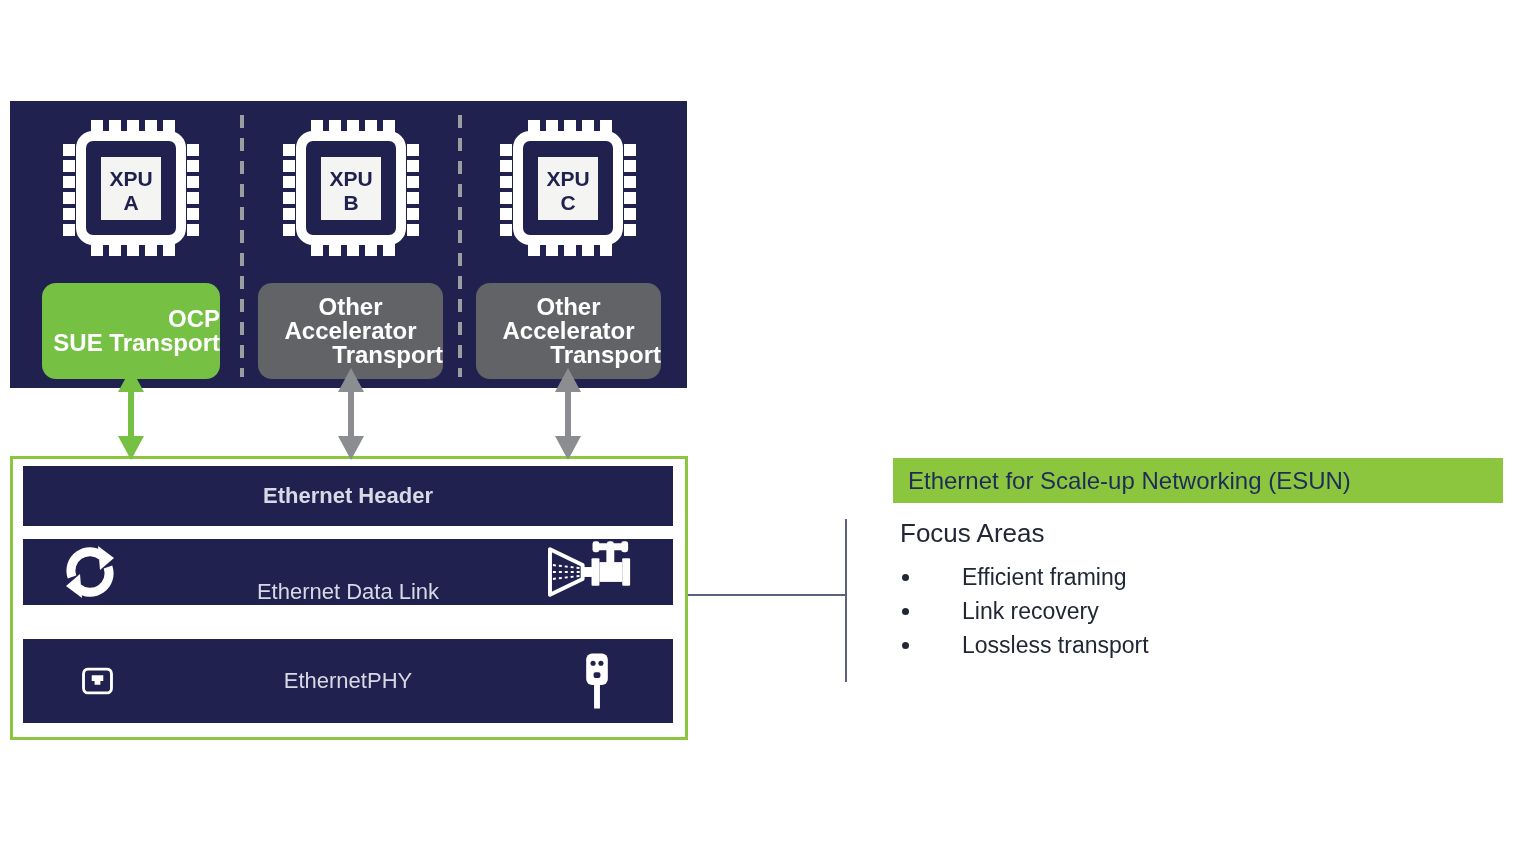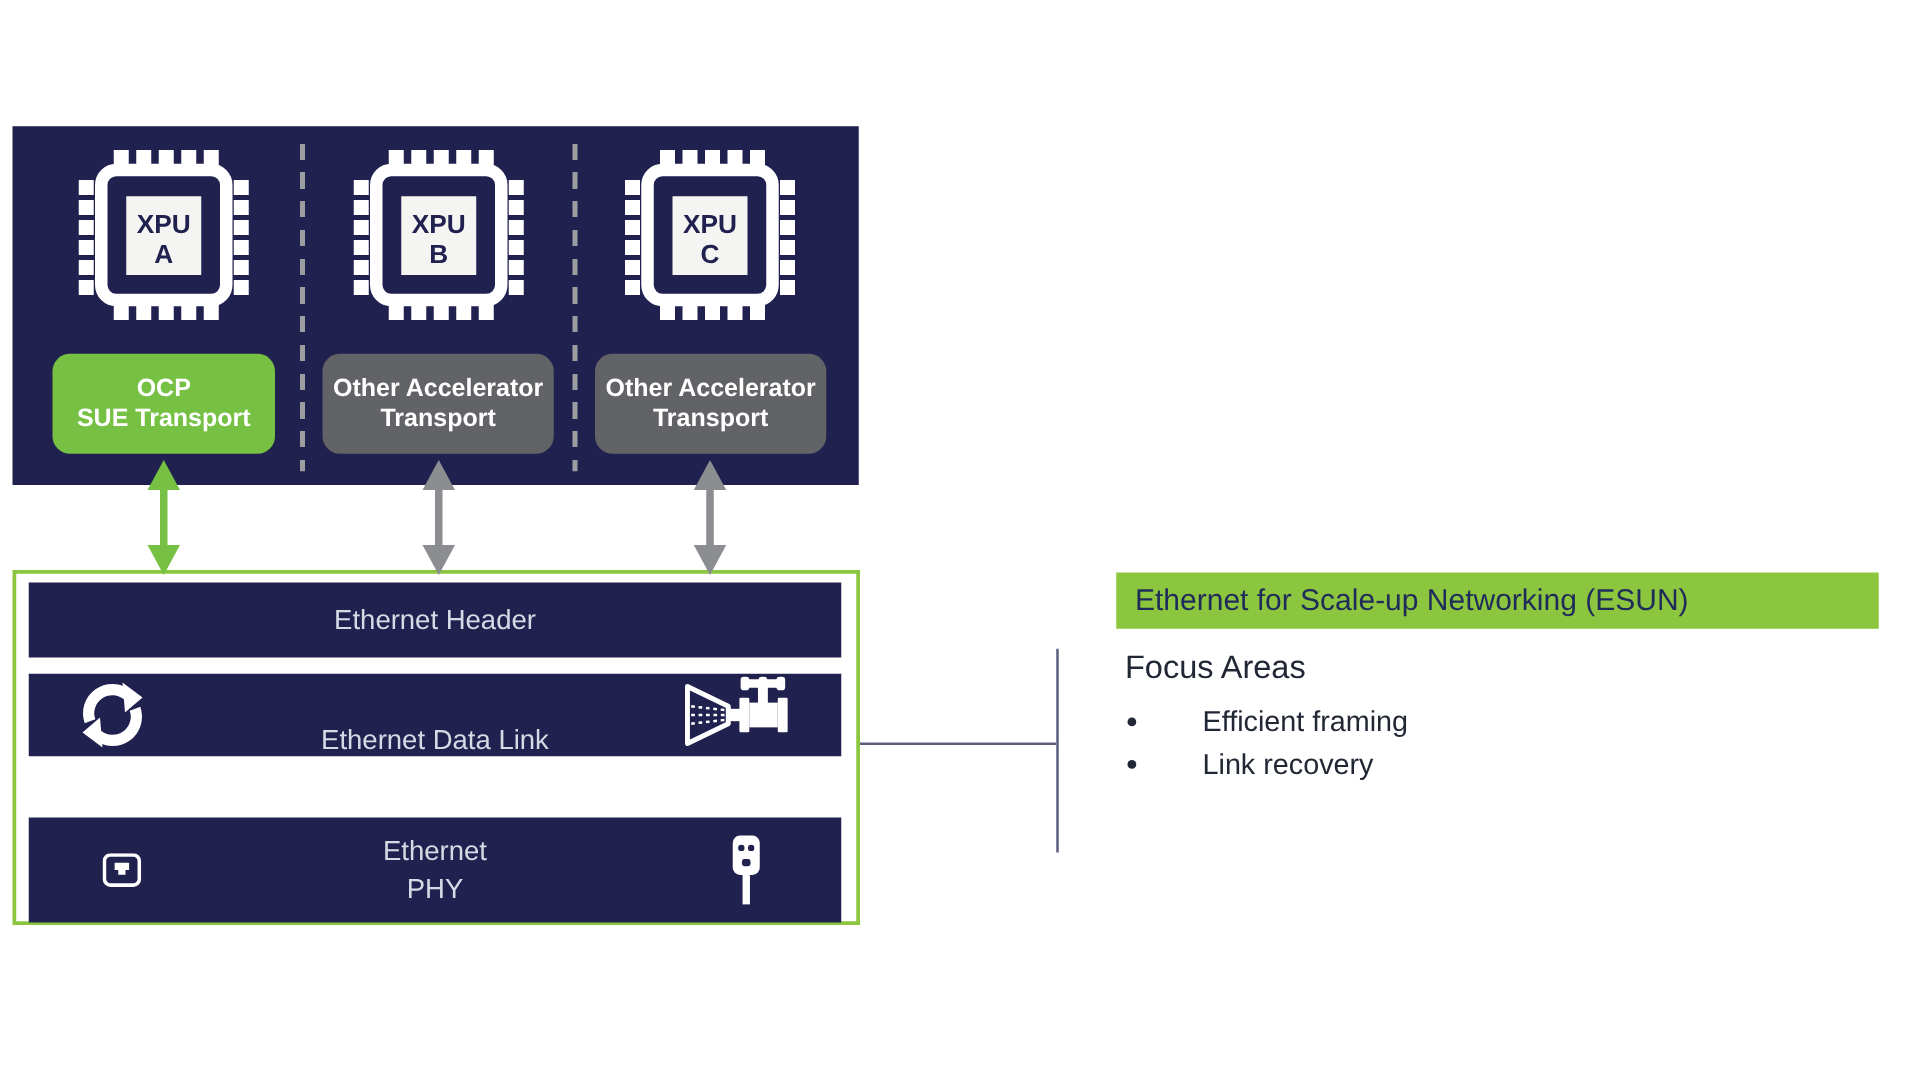--- a/index.html
+++ b/index.html
@@ -15,39 +15,39 @@
   
   .xpu-box{position:absolute;left:10px;top:101px;width:677px;height:287px;background:var(--navy);}
   .divider{position:absolute;top:14px;width:4px;height:262px;
     background:repeating-linear-gradient(to bottom,var(--divider) 0 13px,transparent 13px 23px);}
   .divider.d1{left:230px;} .divider.d2{left:448px;}
 
   .chip{position:absolute;top:17px;width:140px;height:140px;}
   .chip.c1{left:51px;} .chip.c2{left:271px;} .chip.c3{left:488px;}
   .chip text{font-family:"Liberation Sans","DejaVu Sans",sans-serif;font-weight:bold;font-size:21px;fill:var(--navy);}
 
-  .transport{position:absolute;top:182px;height:80px;border-radius:14px;color:#fff;font-weight:bold;
-    font-size:20px;line-height:24px;display:flex;flex-direction:column;align-items:center;justify-content:center;text-align:center;}
+  .transport{position:absolute;top:182px;height:96px;border-radius:14px;color:#fff;font-weight:bold;
+    font-size:24px;line-height:24px;display:flex;flex-direction:column;align-items:flex-end;justify-content:center;text-align:center;}
   .transport.green{left:32px;width:178px;background:var(--green);}
   .transport.g2{left:248px;width:185px;background:var(--gray-label);}
   .transport.g3{left:466px;width:185px;background:var(--gray-label);}
 
   
   .arrow{position:absolute;top:368px;width:30px;height:92px;z-index:5;}
   .arrow.a1{left:116px;color:var(--green);}
   .arrow.a2{left:336px;color:var(--gray-arrow);}
   .arrow.a3{left:553px;color:var(--gray-arrow);}
 
   
   .eth-box{position:absolute;left:10px;top:456px;width:678px;height:284px;background:#fff;border:3px solid var(--green-bright);}
   .eth-bar{position:absolute;left:23px;width:650px;background:var(--navy);color:var(--bar-text);
     display:flex;align-items:center;justify-content:center;font-size:22px;}
-  .bar-header{top:466px;height:60px;}
+  .bar-header{top:466px;height:60px;font-weight:bold;}
   .bar-datalink{top:539px;height:66px;align-items:flex-end;}
-  .bar-phy{top:639px;height:84px;flex-direction:column;line-height:30px;margin-top:15px;}
+  .bar-phy{top:639px;height:84px;flex-direction:row;line-height:30px;}
   .bar-icon{position:absolute;top:50%;transform:translateY(-50%);}
   .icon-sync{left:39px;width:56px;height:56px;}
   .icon-hose{right:32px;width:94px;height:62px;}
   .icon-port{left:59px;width:31px;height:27px;}
   .icon-rj45{right:64px;width:24px;height:57px;}
 
   
   .conn-h{position:absolute;left:688px;top:594px;width:157px;height:2px;background:var(--connector);}
   .conn-v{position:absolute;left:845px;top:519px;width:2px;height:163px;background:var(--connector);}
 
@@ -241,15 +241,16 @@
   <div class="conn-h"></div>
   <div class="conn-v"></div>
 
   <div class="banner">
     <span>Ethernet for Scale-up Networking (ESUN)</span>
   </div>
   <div class="focus-heading">Focus Areas</div>
   <ul class="focus-list">
     <li>Efficient framing</li>
     <li>Link recovery</li>
+    <li>Lossless transport</li>
   </ul>
 
 </div>
 
 </body></html>

